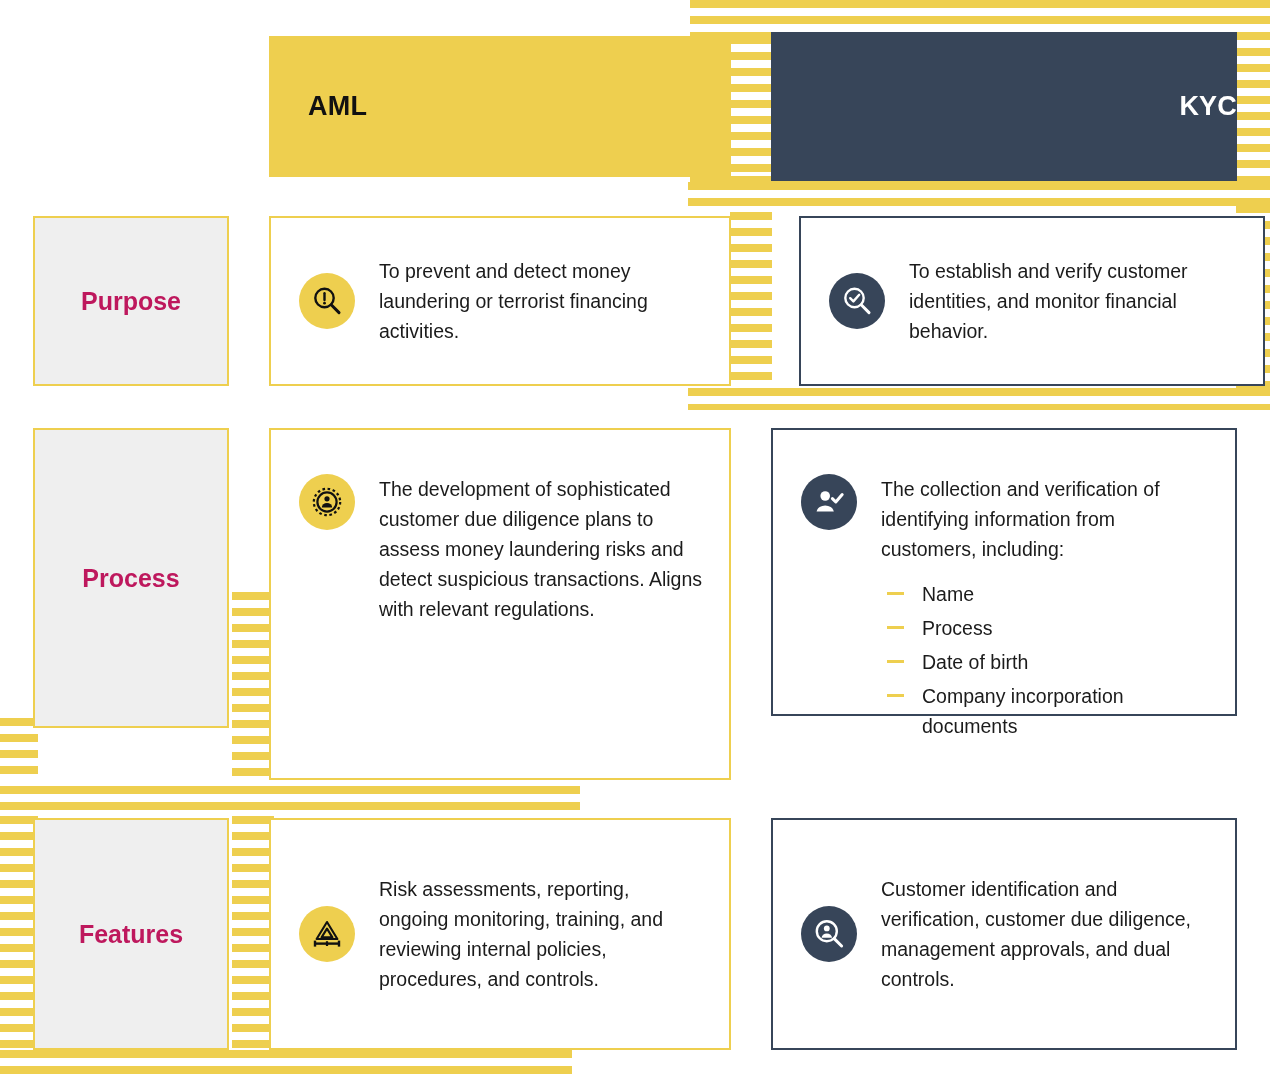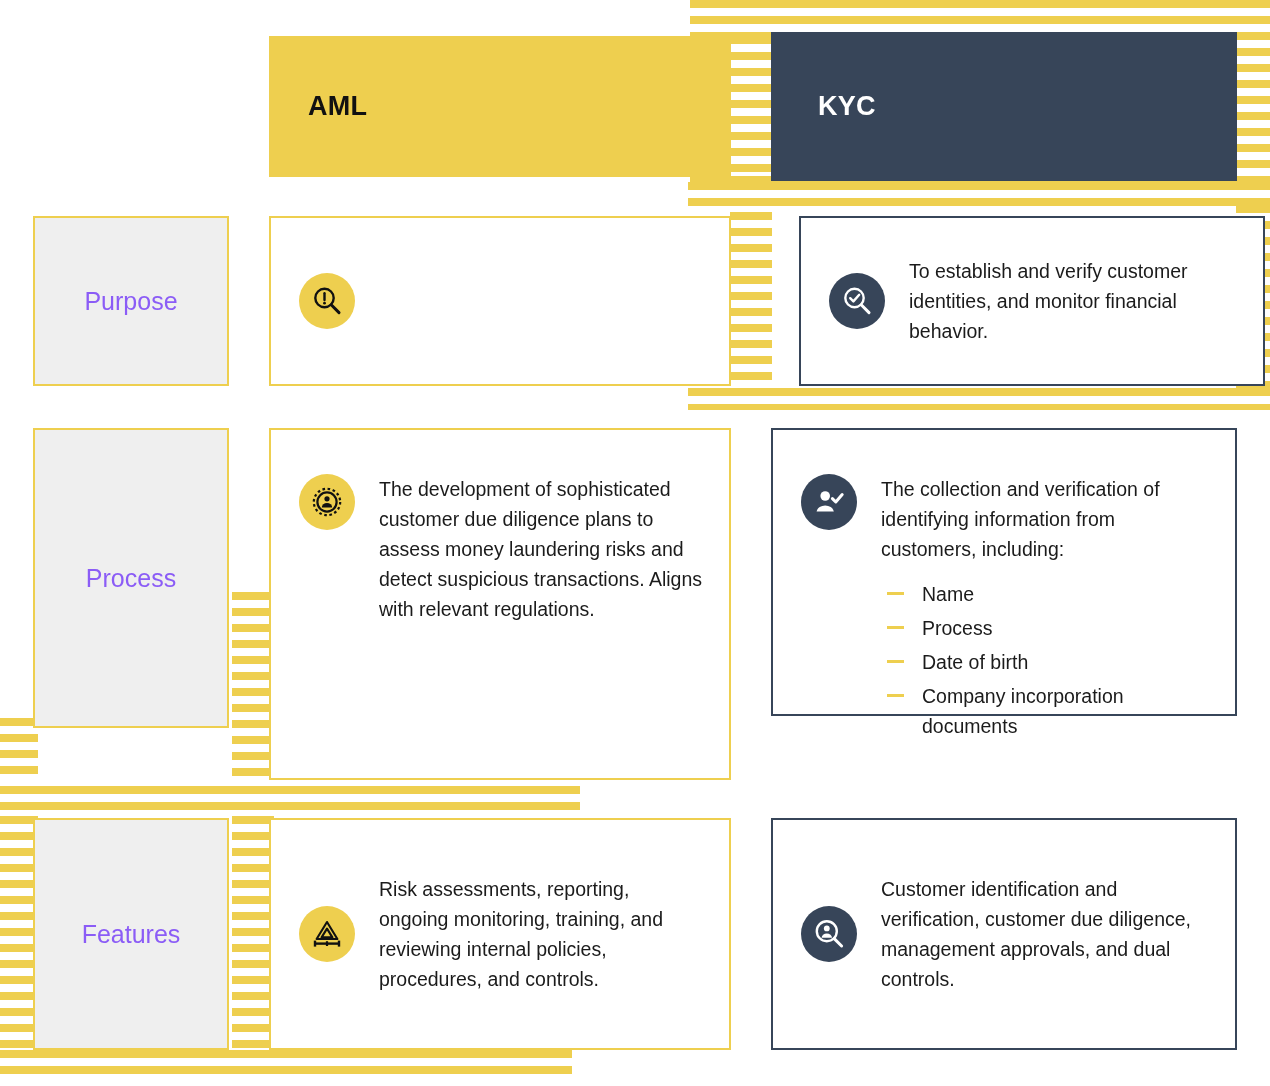--- a/index.html
+++ b/index.html
@@ -61,38 +61,38 @@
   }
   .hdr-aml {
     left:269px; top:36px; width:462px; height:141px;
     background:#eecf4f;
     padding-left:39px;
   }
   .hdr-aml .hdr-title { color:#111111; }
   .hdr-kyc {
     left:771px; top:32px; width:466px; height:149px;
     background:#374559;
-    padding-left:47px;
+    justify-content:flex-end;
   }
   .hdr-kyc .hdr-title { color:#ffffff; }
 
   
   .rowlabel {
     position:absolute;
     z-index:3;
     background:#efefef;
     border:2px solid #eecf4f;
     display:flex;
     align-items:center;
     justify-content:center;
   }
   .rowlabel span {
     font-size:25px;
-    font-weight:normal;
-    color:#8b5cf6;
+    font-weight:bold;
+    color:#be185d;
   }
   .rl-purpose  { left:33px; top:216px; width:196px; height:170px; }
   .rl-process  { left:33px; top:428px; width:196px; height:300px; }
   .rl-features { left:33px; top:818px; width:196px; height:232px; }
 
   
   .card {
     position:absolute;
     z-index:3;
     background:#ffffff;
@@ -185,20 +185,23 @@
 
 <div class="card card-aml c-aml-purpose v-center">
   <div class="icon-bubble icon-yellow">
     <svg width="34" height="34" viewBox="0 0 34 34">
       <circle cx="14.5" cy="14" r="9.2" fill="none" stroke="#111" stroke-width="2.4"></circle>
       <line x1="21.2" y1="20.8" x2="29" y2="28.6" stroke="#111" stroke-width="3" stroke-linecap="round"></line>
       <line x1="14.5" y1="9.2" x2="14.5" y2="16" stroke="#111" stroke-width="2.4" stroke-linecap="round"></line>
       <circle cx="14.5" cy="19.2" r="1.4" fill="#111"></circle>
     </svg>
   </div>
+  <div class="card-body">
+    <div class="card-text">To prevent and detect money laundering or terrorist financing activities.</div>
+  </div>
 </div>
 
 <div class="card card-kyc c-kyc-purpose v-center">
   <div class="icon-bubble icon-navy">
     <svg width="34" height="34" viewBox="0 0 34 34">
       <circle cx="14.5" cy="14" r="9.2" fill="none" stroke="#fff" stroke-width="2.4"></circle>
       <line x1="21.2" y1="20.8" x2="29" y2="28.6" stroke="#fff" stroke-width="3" stroke-linecap="round"></line>
       <polyline points="10.2,14.2 13.4,17.4 19.2,10.8" fill="none" stroke="#fff" stroke-width="2.4" stroke-linecap="round" stroke-linejoin="round"></polyline>
     </svg>
   </div>

